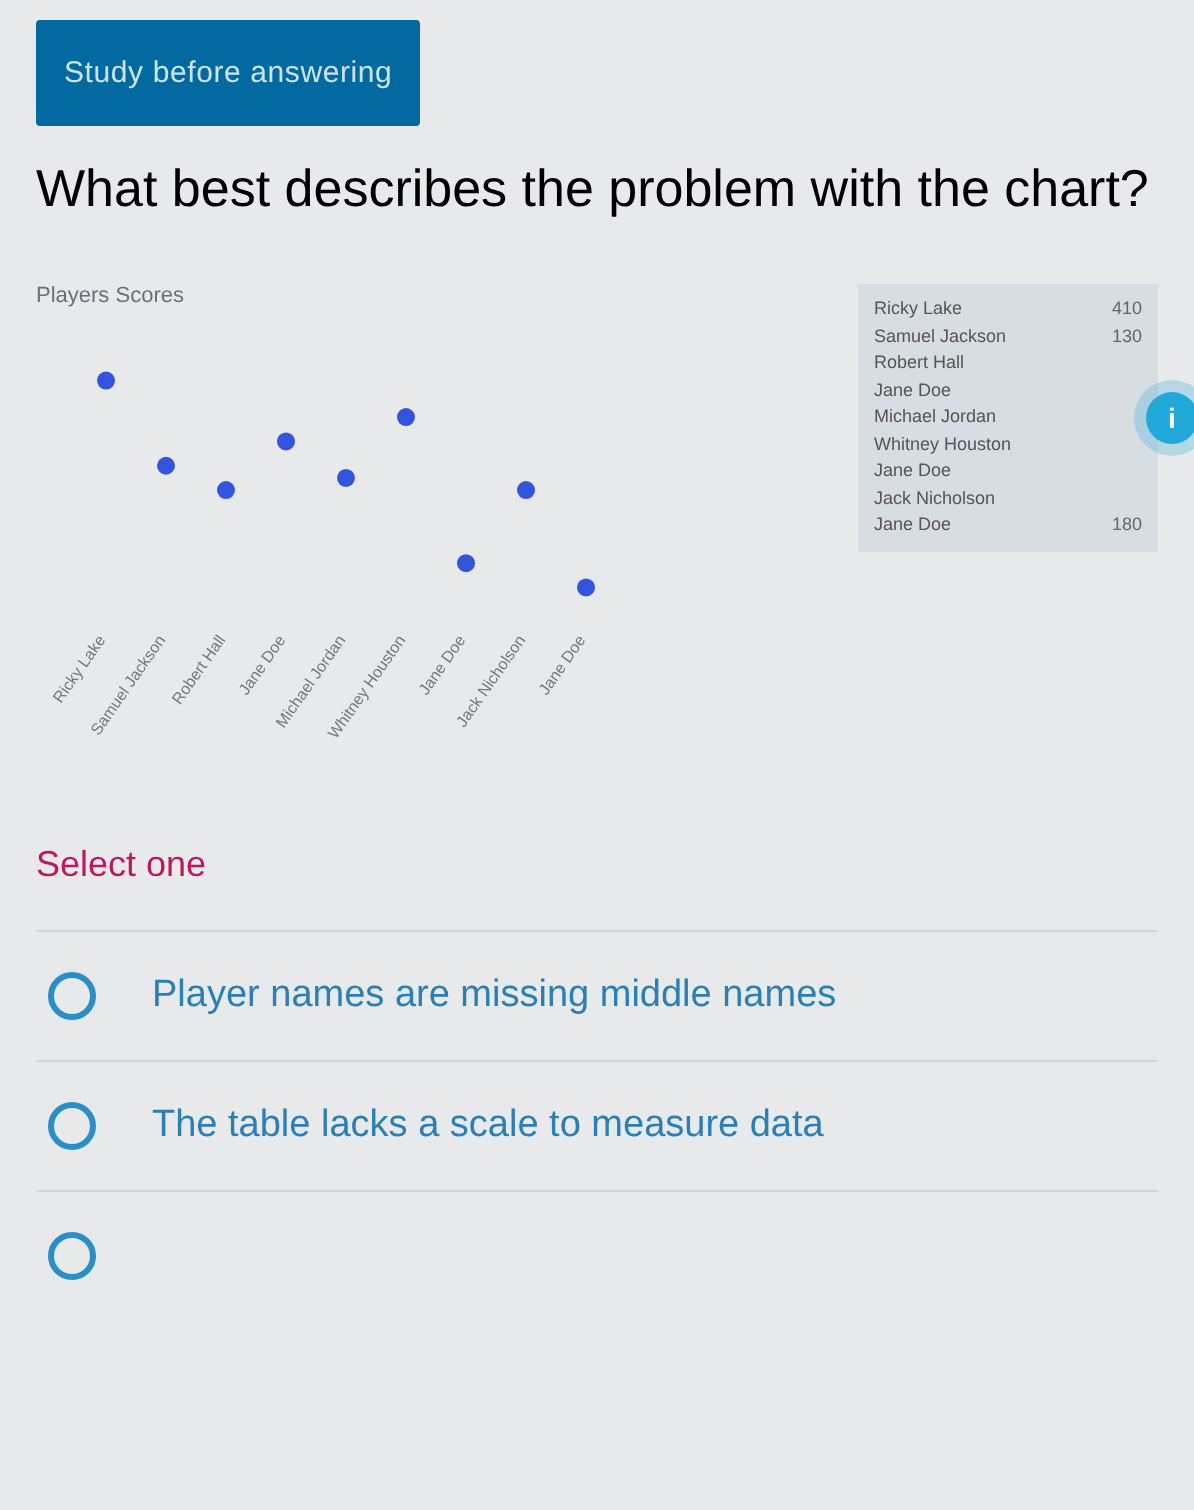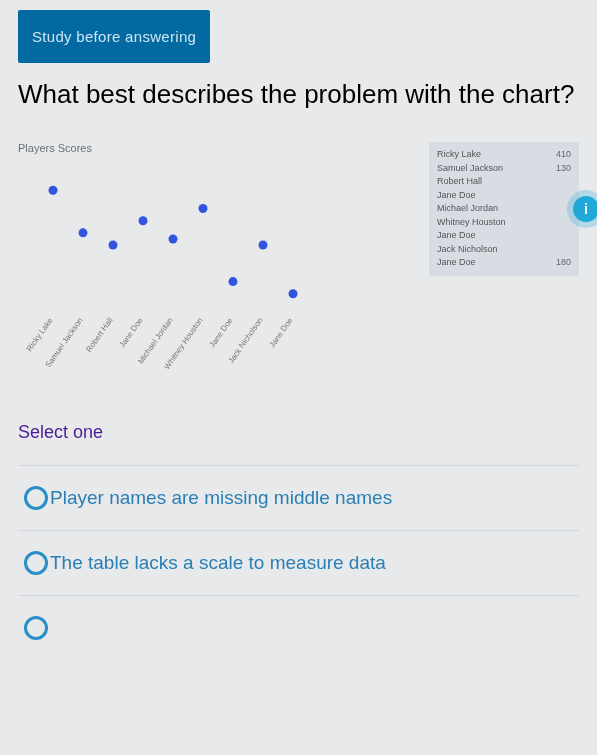--- a/index.html
+++ b/index.html
@@ -69,27 +69,27 @@
     border-radius: 50%;
     background: #1fa8d8;
     color: #fff;
     font-weight: bold;
     display: flex; align-items: center; justify-content: center;
     font-size: 14px;
     box-shadow: 0 0 0 6px rgba(31,168,216,0.25);
   }
   .select-label {
     font-size: 18px;
-    color: #4c1d95;
+    color: #be185d;
     margin: 30px 0 22px 0;
   }
   .option {
     display: flex;
     align-items: center;
-    gap: 2px;
+    gap: 28px;
     padding: 20px 6px;
     border-top: 1px solid #d2d6da;
     cursor: pointer;
   }
   .radio {
     width: 24px; height: 24px;
     border: 3px solid #2a8fc7;
     border-radius: 50%;
     flex-shrink: 0;
   }

